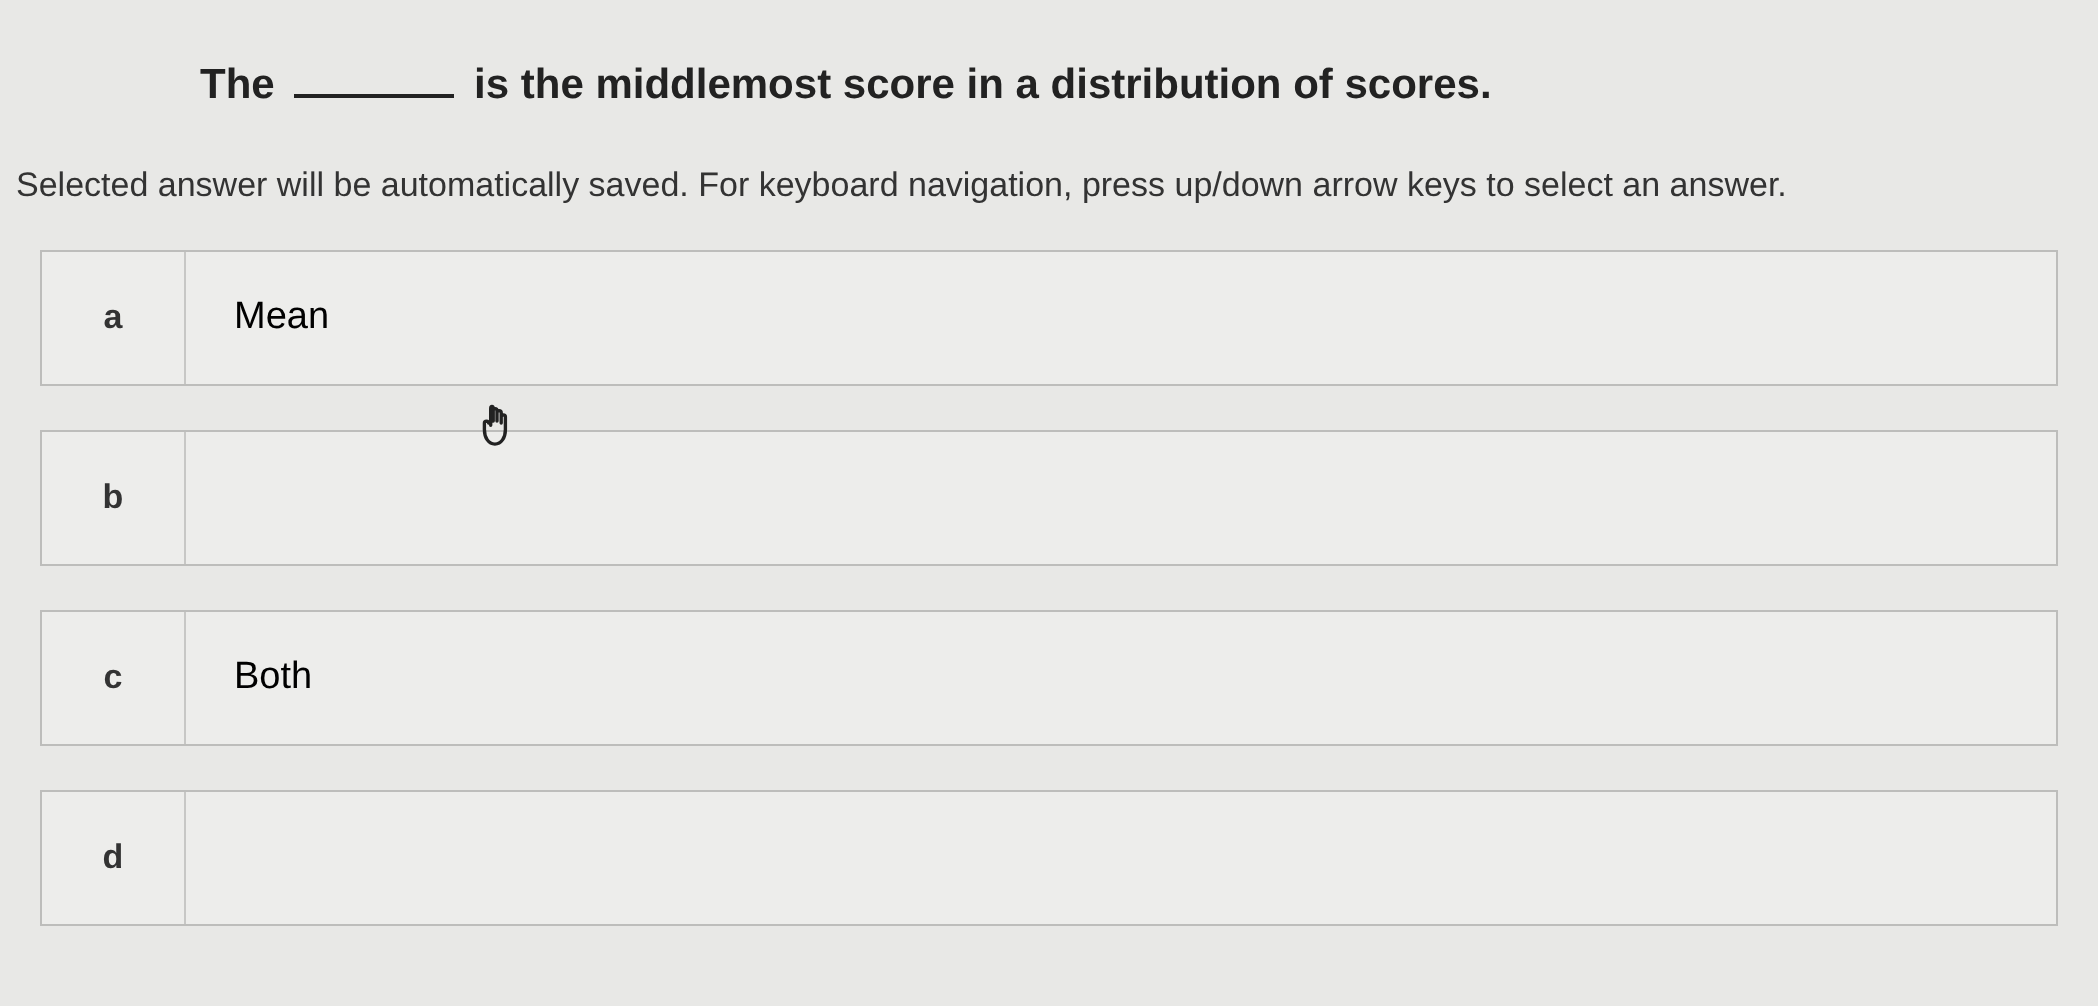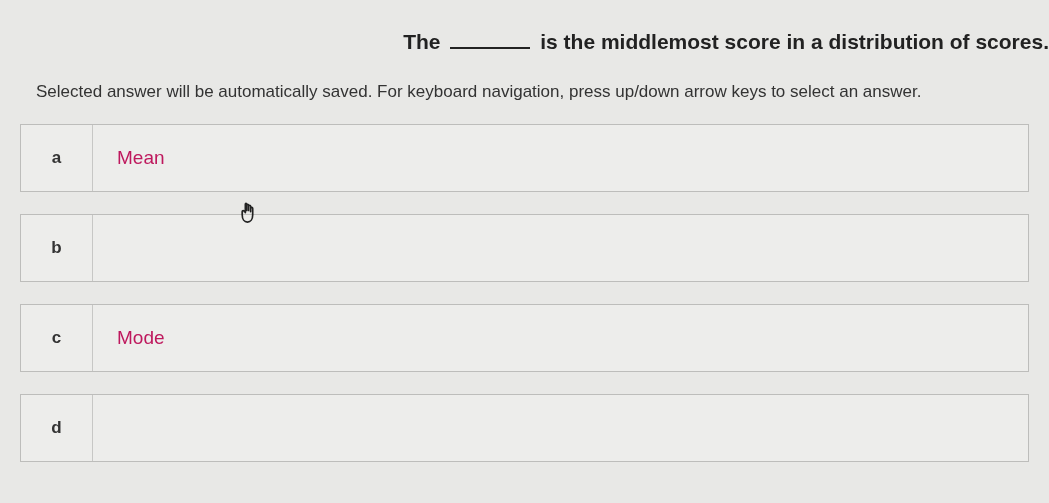--- a/index.html
+++ b/index.html
@@ -14,34 +14,33 @@
   }
   .question-area {
     padding: 28px 0 0 0;
   }
   .question-text {
     font-size: 21px;
     font-weight: 600;
     color: #222;
     padding-left: 100px;
     margin-bottom: 28px;
-    text-align: right;
   }
   .question-text .blank {
     display: inline-block;
     border-bottom: 2px solid #222;
     width: 80px;
     height: 1.0em;
     vertical-align: baseline;
     margin: 0 4px;
   }
   .instruction {
     font-size: 17px;
     color: #333;
-    padding-left: 36px;
+    padding-left: 8px;
     margin-bottom: 22px;
   }
   .options {
     padding: 0 20px;
   }
   .option-row {
     display: flex;
     align-items: stretch;
     border: 1px solid #bdbdbb;
     background: #ededeb;
@@ -59,21 +58,21 @@
     font-size: 17px;
     color: #333;
     border-right: 1px solid #c7c7c5;
   }
   .opt-text {
     flex: 1;
     display: flex;
     align-items: center;
     padding-left: 24px;
     font-size: 19px;
-    color: #be185d;
+    color: #000000;
   }
   .cursor {
     position: absolute;
     left: 234px;
     top: 198px;
     pointer-events: none;
   }
 </style>
 </head>
 <body>
@@ -89,21 +88,21 @@
   <div class="options">
     <div class="option-row">
       <div class="opt-letter">a</div>
       <div class="opt-text">Mean</div>
     </div>
     <div class="option-row">
       <div class="opt-letter">b</div>
     </div>
     <div class="option-row">
       <div class="opt-letter">c</div>
-      <div class="opt-text">Mode</div>
+      <div class="opt-text">Both</div>
     </div>
     <div class="option-row">
       <div class="opt-letter">d</div>
     </div>
   </div>
 </div>
 
 <div class="cursor">
   <svg width="26" height="28" viewBox="0 0 26 28">
     <g fill="none" stroke="#222" stroke-width="1.6" stroke-linecap="round" stroke-linejoin="round">

